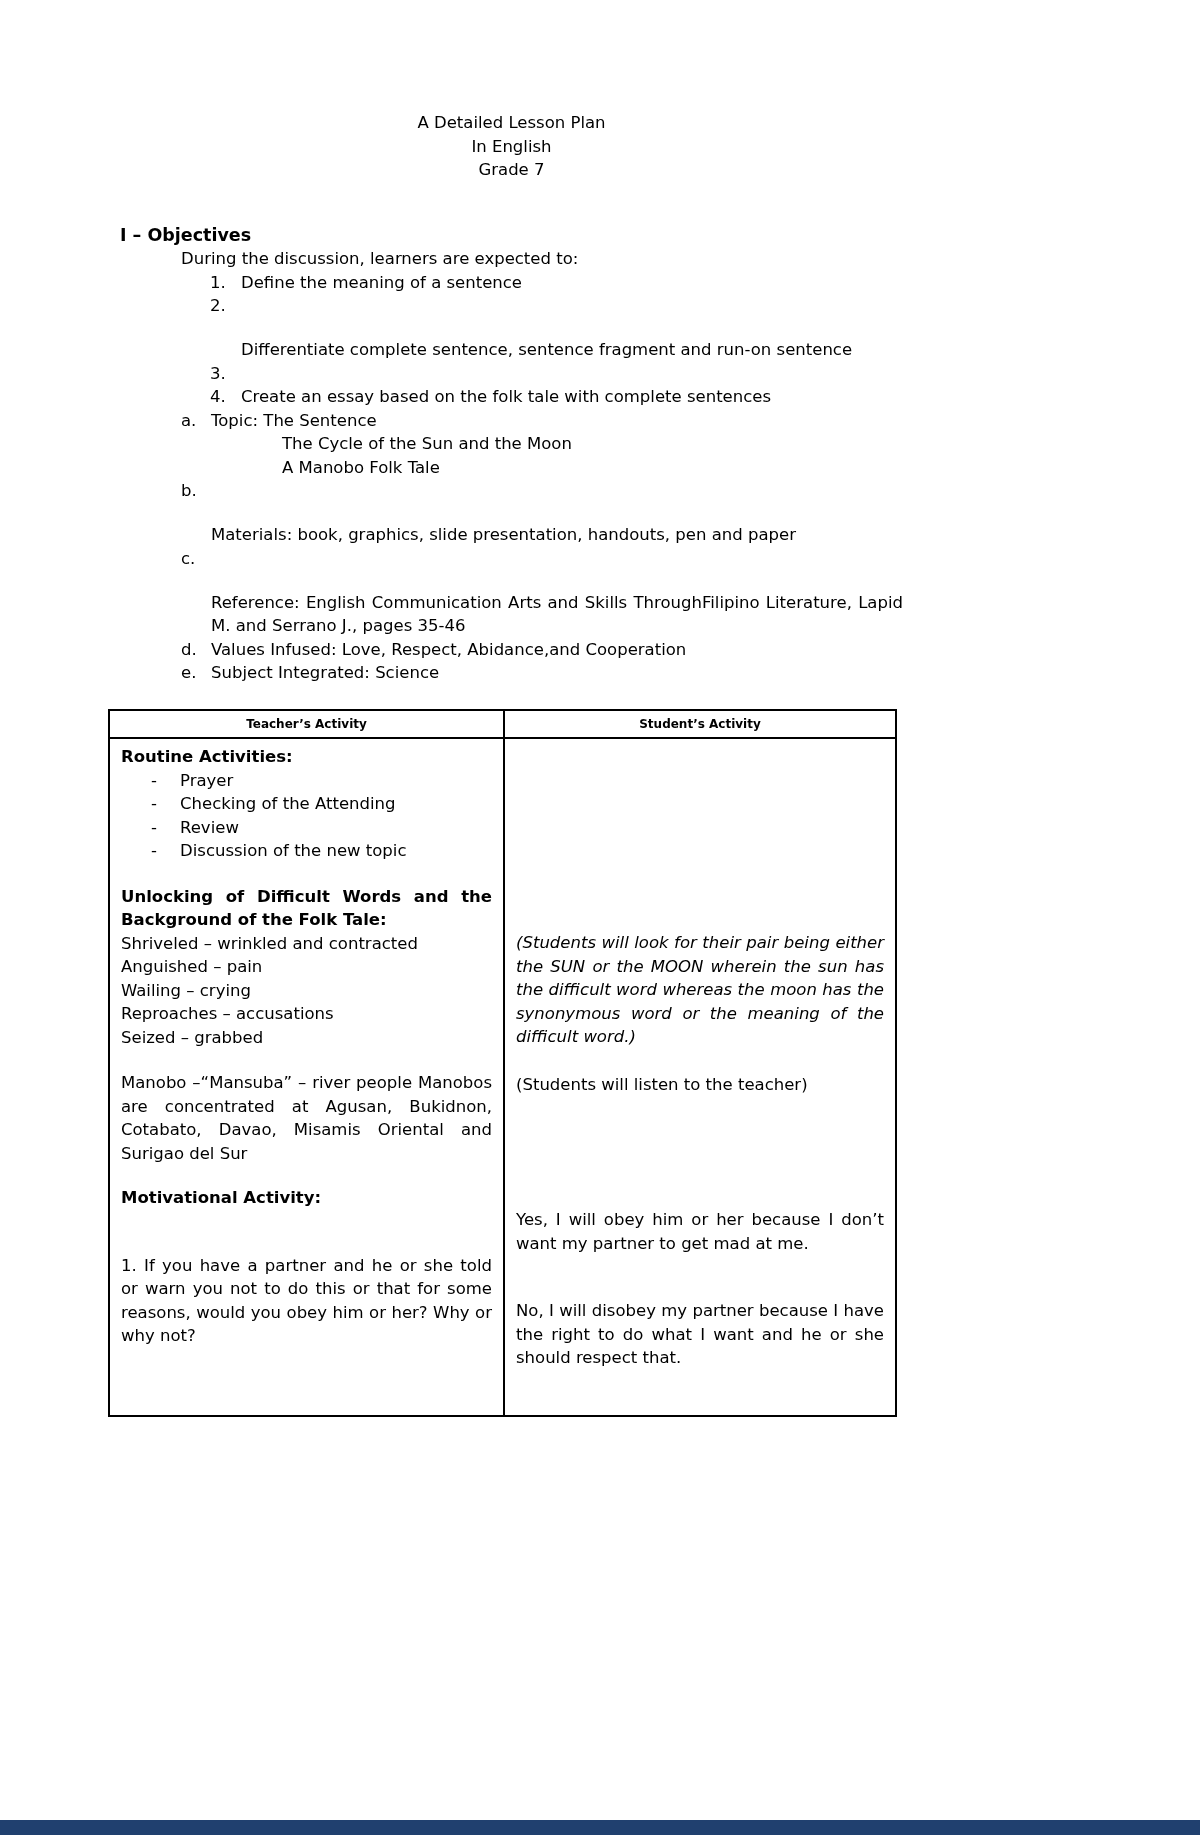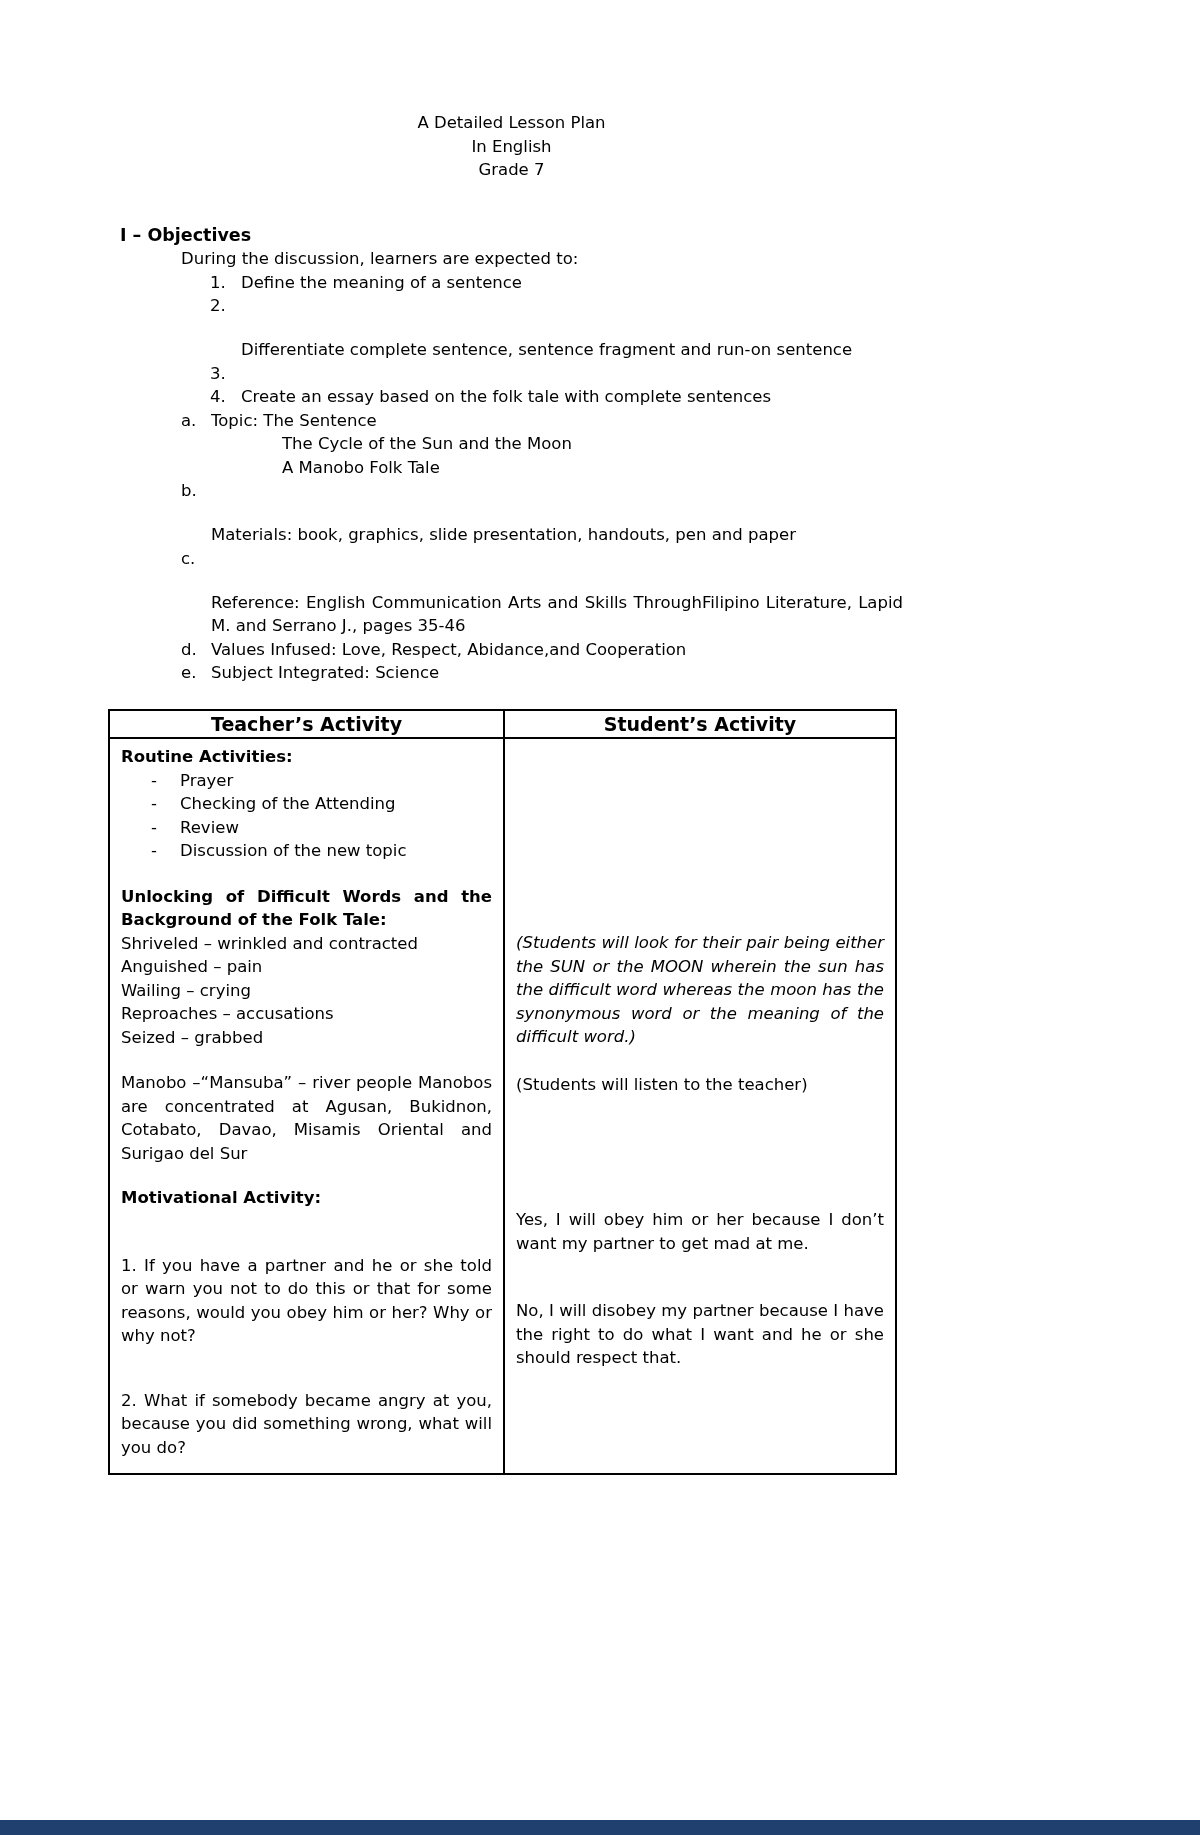--- a/index.html
+++ b/index.html
@@ -24,21 +24,21 @@
   .num-item .txt { flex: 1; }
   .let-item { display: flex; padding-left: 61px; }
   .let-item .marker { width: 30px; flex: none; }
   .let-item .txt { flex: 1; }
   .subline { padding-left: 71px; }
   .just { text-align: justify; margin-top: 44px; }
   .bold { font-weight: bold; }
 
   .ptable { margin-top: 24px; margin-left: -12px; width: 789px; border: 2px solid #000; }
   .thead { display: flex; border-bottom: 2px solid #000; }
-  .th { text-align: center; font-weight: bold; font-size: 19px; padding: 2px 0 1px; }
+  .th { text-align: center; font-weight: bold; font-size: 12px; padding: 2px 0 1px; }
   .th.col-a { width: 395px; border-right: 2px solid #000; }
   .th.col-b { flex: 1; }
   .tbody { display: flex; min-height: 676px; align-items: stretch; }
   .cell { padding: 6px 11px 14px; }
   .cell.teacher { width: 395px; border-right: 2px solid #000; }
   .cell.student { flex: 1; }
   .dash-item { display: flex; padding-left: 30px; }
   .dash-item .marker { width: 29px; flex: none; }
   .gap-1 { margin-top: 22px; }
   .gap-motiv { margin-top: 21px; }
@@ -142,21 +142,20 @@
           <p>Shriveled – wrinkled and contracted</p>
           <p>Anguished – pain</p>
           <p>Wailing – crying</p>
           <p>Reproaches – accusations</p>
           <p>Seized – grabbed</p>
 
           <p class="just gap-1">Manobo –“Mansuba” – river people Manobos are concentrated at Agusan, Bukidnon, Cotabato, Davao, Misamis Oriental and Surigao del Sur</p>
 
           <p class="bold gap-motiv">Motivational Activity:</p>
           <p class="just">1. If you have a partner and he or she told or warn you not to do this or that for some reasons, would you obey him or her? Why or why not?</p>
-          <p class="just gap-q2">2. What if somebody became angry at you, because you did something wrong, what will you do?</p>
         </div>
 
         <div class="cell student">
           <p class="just s-pair">(Students will look for their pair being either the SUN or the MOON wherein the sun has the difficult word whereas the moon has the synonymous word or the meaning of the difficult word.)</p>
           <p class="s-listen">(Students will listen to the teacher)</p>
           <p class="just s-yes">Yes, I will obey him or her because I don’t want my partner to get mad at me.</p>
           <p class="just">No, I will disobey my partner because I have the right to do what I want and he or she should respect that.</p>
         </div>
 
       </div>

